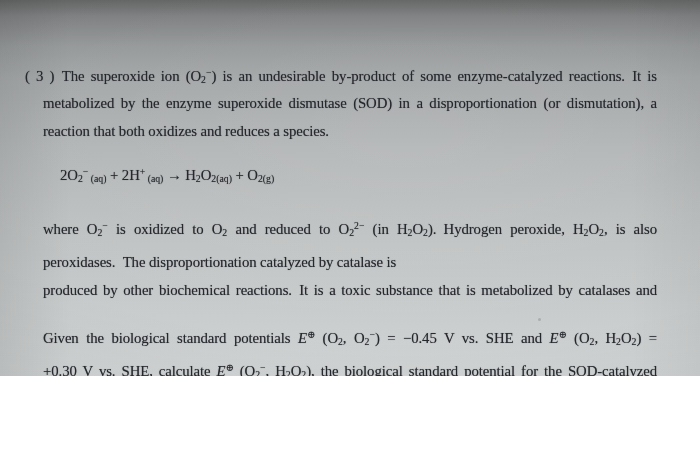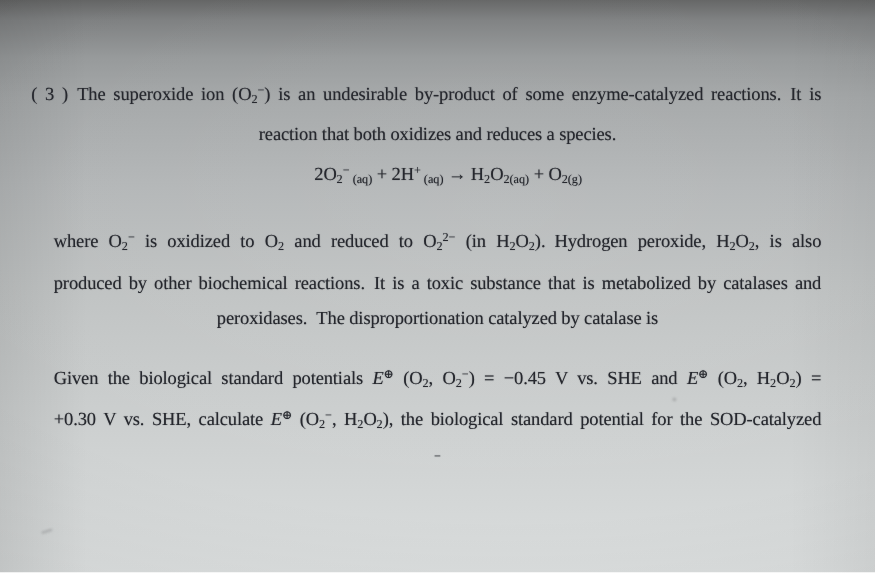--- a/index.html
+++ b/index.html
@@ -1,40 +1,39 @@
 <!DOCTYPE html>
 <html style="--paper_dark: #646565; --paper_mid: #b3b6b7; --paper_light: #dadddd; --ink: #26282e;"><head>
 <meta charset="utf-8">
 <style>
   html,body{margin:0;padding:0;}
   body{width:700px;height:458px;overflow:hidden;
        font-family:"Liberation Serif","DejaVu Serif",serif;}
 
   .photo{
-    position:relative;width:700px;height:458px;overflow:hidden;
+    position:relative;width:700px;height:376px;overflow:hidden;
     background:
       radial-gradient(130% 95% at 58% 38%, rgba(255,255,255,0.07) 0%, rgba(255,255,255,0) 55%, rgba(0,0,0,0.07) 100%),
       linear-gradient(to right, rgba(0,0,0,0.08) 0px, rgba(0,0,0,0) 70px, rgba(0,0,0,0) 630px, rgba(0,0,0,0.04) 700px),
       linear-gradient(to bottom,
         var(--paper_dark) 0px, #7e8081 16px, #96999a 46px, #a4a7a8 78px,
         var(--paper_mid) 150px, #bfc2c2 230px, #c9cccc 310px, #d2d5d5 385px,
         var(--paper_light) 458px);
   }
 
   .textblock{
     position:absolute;left:25px;top:60px;width:632px;
     color:var(--ink);
     font-size:14.8px;letter-spacing:-0.1px;
     filter:blur(0.32px);
     text-shadow:0 0 0.9px rgba(40,42,50,0.55);
   }
   .line{
     display:block;line-height:26px;white-space:nowrap;
     padding-left:18px;
-    text-align:center;
   }
   .just{text-align:justify;text-align-last:justify;}
   .hang{text-indent:-18px;}
   .eq{margin-left:17px;}
 
   .s-sub{font-size:66%;vertical-align:-0.24em;letter-spacing:0;}
   .s-sup{font-size:66%;vertical-align:0.5em;letter-spacing:0;}
   .s-i{font-style:italic;}
 
   .smudge{
@@ -43,24 +42,25 @@
   }
   .smudge-a{left:33px;top:424px;width:9px;height:2px;transform:rotate(-18deg);}
   .smudge-b{left:538px;top:318px;width:3px;height:3px;border-radius:50%;}
 </style>
 </head>
 <body>
 
 <div class="photo">
   <div class="textblock">
     <div class="line just hang" style="margin-top:0"><span>( 3 ) The superoxide ion (O</span><span class="s-sub">2</span><span class="s-sup">−</span><span>) is an undesirable by-product of some enzyme-catalyzed reactions. It is</span></div>
+    <div class="line just" style="margin-top:-3px"><span>metabolized by the enzyme superoxide dismutase (SOD) in a disproportionation (or dismutation), a</span></div>
     <div class="line" style="margin-top:2px"><span>reaction that both oxidizes and reduces a species.</span></div>
-    <div class="line eq" style="margin-top:3px"><span>2O</span><span class="s-sub">2</span><span class="s-sup">−</span><span class="s-sub"> (aq)</span><span> + 2H</span><span class="s-sup">+</span><span class="s-sub"> (aq)</span><span> → H</span><span class="s-sub">2</span><span>O</span><span class="s-sub">2(aq)</span><span> + O</span><span class="s-sub">2(g)</span></div>
+    <div class="line eq" style="margin-top:15px"><span>2O</span><span class="s-sub">2</span><span class="s-sup">−</span><span class="s-sub"> (aq)</span><span> + 2H</span><span class="s-sup">+</span><span class="s-sub"> (aq)</span><span> → H</span><span class="s-sub">2</span><span>O</span><span class="s-sub">2(aq)</span><span> + O</span><span class="s-sub">2(g)</span></div>
     <div class="line just" style="margin-top:21px"><span>where O</span><span class="s-sub">2</span><span class="s-sup">−</span><span> is oxidized to O</span><span class="s-sub">2</span><span> and reduced to O</span><span class="s-sub">2</span><span class="s-sup">2−</span><span> (in H</span><span class="s-sub">2</span><span>O</span><span class="s-sub">2</span><span>). Hydrogen peroxide, H</span><span class="s-sub">2</span><span>O</span><span class="s-sub">2</span><span>, is also</span></div>
+    <div class="line" style="margin-top:2px"><span>peroxidases. The disproportionation catalyzed by catalase is</span></div>
     <div class="line just" style="margin-top:2px"><span>produced by other biochemical reactions. It is a toxic substance that is metabolized by catalases and</span></div>
-    <div class="line" style="margin-top:2px"><span>peroxidases. The disproportionation catalyzed by catalase is</span></div>
     <div class="line just" style="margin-top:19px"><span>Given the biological standard potentials </span><span class="s-i">E</span><span class="s-sup">⊕</span><span> (O</span><span class="s-sub">2</span><span>, O</span><span class="s-sub">2</span><span class="s-sup">−</span><span>) = −0.45 V vs. SHE and </span><span class="s-i">E</span><span class="s-sup">⊕</span><span> (O</span><span class="s-sub">2</span><span>, H</span><span class="s-sub">2</span><span>O</span><span class="s-sub">2</span><span>) =</span></div>
     <div class="line just" style="margin-top:0"><span>+0.30 V vs. SHE, calculate </span><span class="s-i">E</span><span class="s-sup">⊕</span><span> (O</span><span class="s-sub">2</span><span class="s-sup">−</span><span>, H</span><span class="s-sub">2</span><span>O</span><span class="s-sub">2</span><span>), the biological standard potential for the SOD-catalyzed</span></div>
     <div class="line" style="margin-top:0"><span class="s-sup">−</span></div>
   </div>
   <div class="smudge smudge-a"></div>
   <div class="smudge smudge-b"></div>
 </div>
 
 </body></html>

